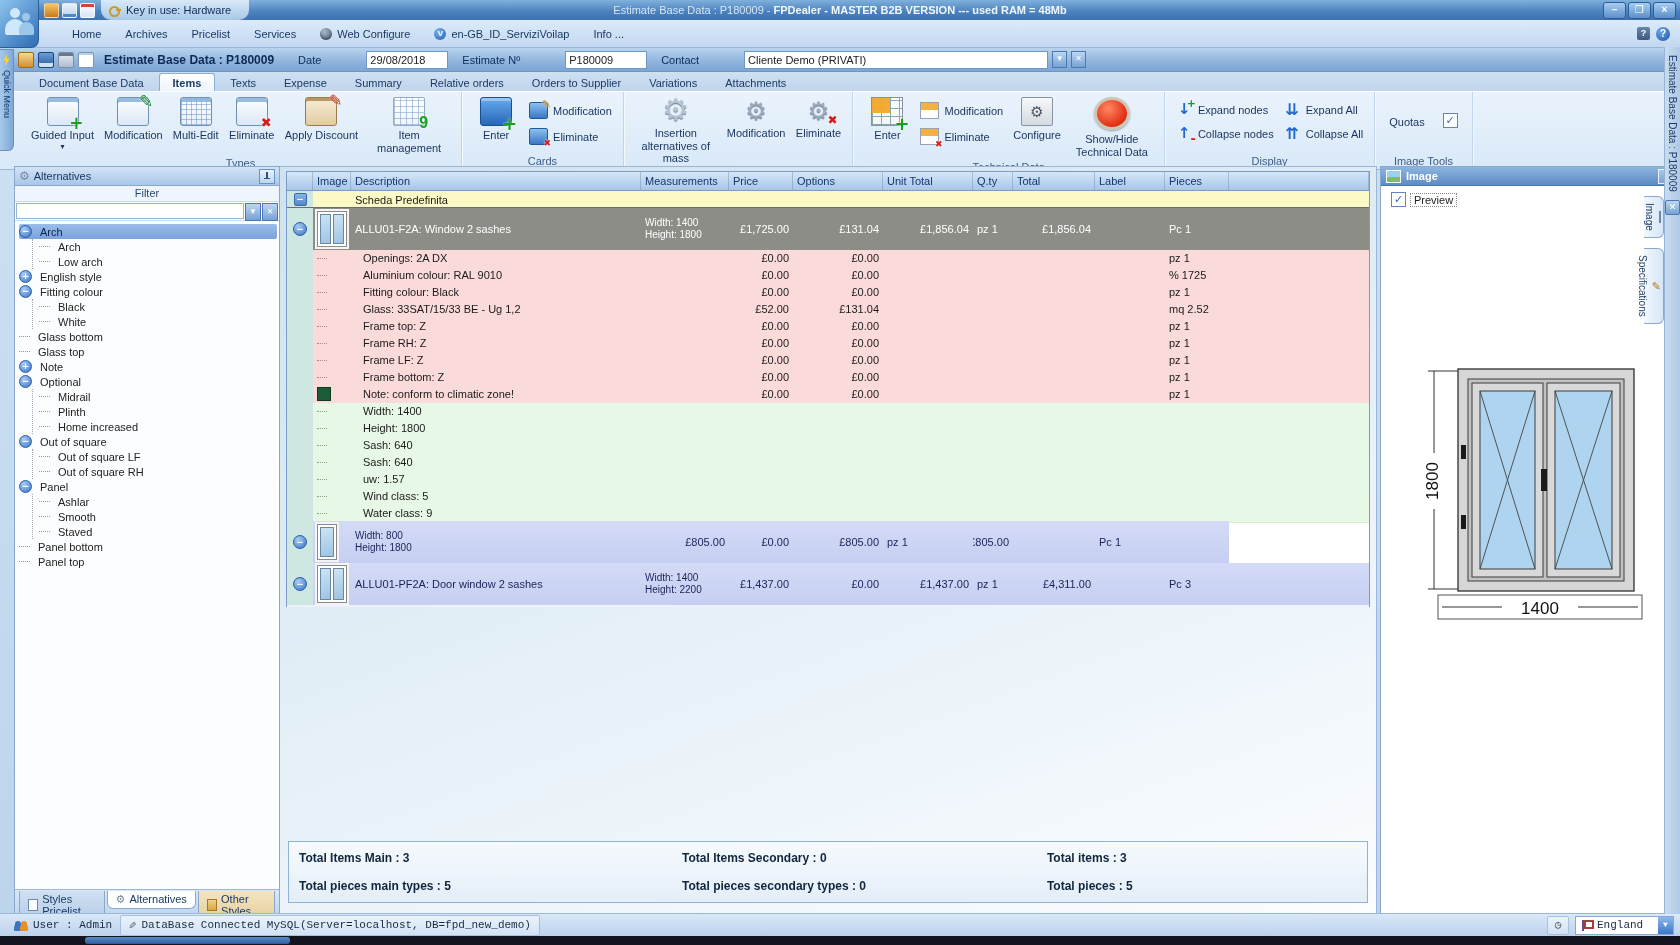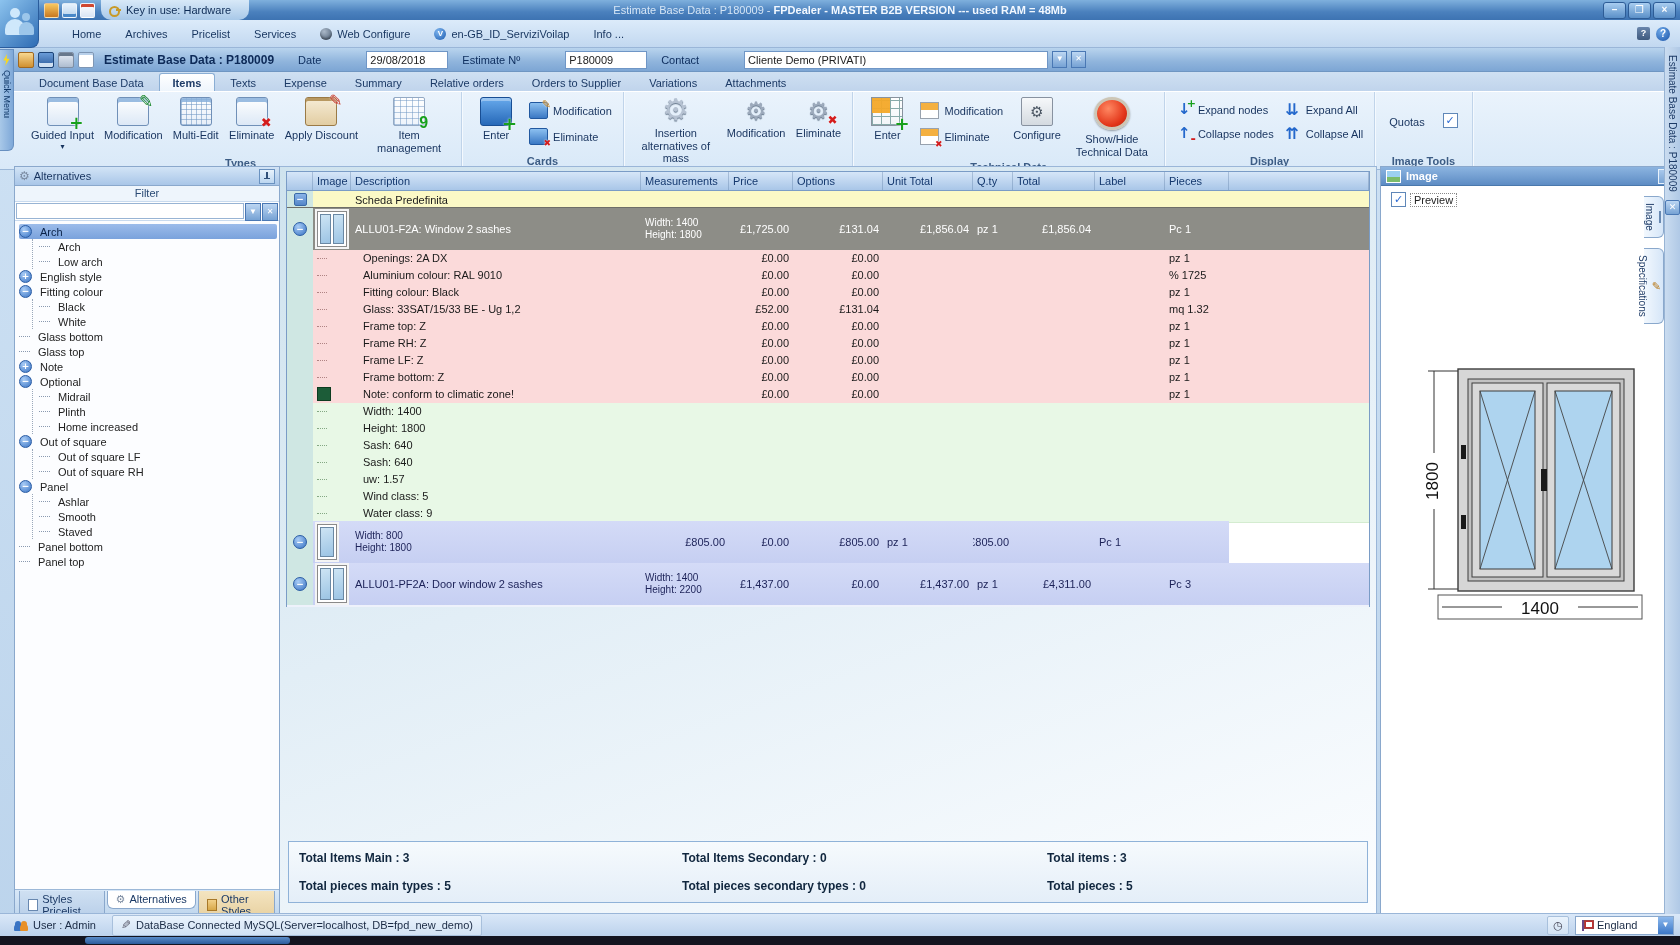--- a/index.html
+++ b/index.html
@@ -53,21 +53,21 @@
 
   
   .tabrow{height:19px;background:linear-gradient(#cfe0f2,#c0d4ec);display:flex;align-items:flex-end;padding-left:26px;gap:2px;border-bottom:1px solid #fff;}
   .dtab{padding:3px 13px 2px;color:#1c3a66;border-radius:3px 3px 0 0;}
   .dtab.active{background:linear-gradient(#fff,#eef5fc);border:1px solid #8aaed4;border-bottom:none;font-weight:bold;}
 
   
   .ribbon{height:77px;background:linear-gradient(#eaf3fc,#d9e9f8);border-bottom:1px solid #9cb8d8;display:flex;padding-left:20px;}
   .rb-group{display:flex;flex-direction:column;border-right:1px solid #c0d4ea;box-shadow:1px 0 0 #f4f9fe;padding:3px 8px 0;}
   .rb-row{display:flex;align-items:flex-start;gap:4px;flex:1;}
-  .rb-caption{text-align:center;color:#3c5c84;font-size:11px;padding:1px 0 2px;font-weight:bold;}
+  .rb-caption{text-align:center;color:#3c5c84;font-size:11px;padding:1px 0 2px;}
   .rb-big{display:flex;flex-direction:column;align-items:center;justify-content:flex-start;max-width:82px;min-width:46px;padding:2px 3px;border-radius:3px;text-align:center;color:#17335e;line-height:1.15;}
   .rb-stack{display:flex;flex-direction:column;gap:7px;padding-top:6px;}
   .rb-small{display:flex;align-items:center;gap:5px;color:#17335e;padding:1px 3px;border-radius:3px;}
   .rb-check{display:flex;align-items:flex-end;gap:18px;padding:18px 6px;color:#17335e;}
   .icx{position:relative;display:inline-flex;align-items:center;justify-content:center;flex:none;}
   .rb-big .icx{width:30px;height:27px;margin-bottom:3px;}
   .rb-small .icx{width:17px;height:15px;}
   .i-guided,.i-modif,.i-multi,.i-elim{background:linear-gradient(#ffffff,#dcE8f6);border:1px solid #7090b8;border-radius:3px;box-shadow:inset 0 4px 0 rgba(136,176,220,.85);}
   .i-guided::after{content:"+";position:absolute;right:-6px;bottom:-7px;color:#17a01c;font:bold 17px/17px "DejaVu Sans",sans-serif;text-shadow:0 0 2px #fff;}
   .i-modif::after{content:"✎";position:absolute;right:-5px;top:-6px;color:#1c8a30;font-size:17px;transform:rotate(0deg);text-shadow:0 0 2px #fff;}
@@ -188,21 +188,21 @@
   
   .sidetabs{position:absolute;right:16px;top:196px;width:20px;display:flex;flex-direction:column;gap:10px;z-index:6;}
   .vtab{writing-mode:vertical-rl;display:flex;flex-direction:column;align-items:center;gap:4px;padding:6px 2px;border:1px solid #8aa8cc;border-left:none;border-radius:0 6px 6px 0;background:linear-gradient(90deg,#f2f8fe,#d6e6f8);color:#1c3a66;font-size:10px;}
   .vtab .vicon{writing-mode:horizontal-tb;width:12px;height:10px;background:linear-gradient(#9cd0f0 0 55%,#7cbc6a 55%);border:1px solid #6888b0;}
   .vtab .vicon.pen{background:none;border:none;color:#b87818;font-size:11px;line-height:10px;}
   .docstrip{position:absolute;right:0;top:47px;bottom:31px;width:15px;background:linear-gradient(90deg,#cadcf0,#b0c9e6);border-left:1px solid #98b4d4;display:flex;flex-direction:column;align-items:center;z-index:6;}
   .docstrip .dtitle{writing-mode:vertical-rl;font-size:10px;color:#1c3a66;padding-top:8px;white-space:nowrap;}
   .docstrip .dclose{margin-top:8px;width:13px;height:13px;border:1px solid #4a78b4;background:linear-gradient(#bcd6f2,#76a2d4);color:#fff;font:bold 9px/12px "DejaVu Sans",sans-serif;text-align:center;border-radius:2px;}
 
   
-  .statusbar{position:absolute;left:0;right:0;bottom:9px;height:22px;background:linear-gradient(#dae8f8,#bcd2ec);border-top:1px solid #9ab6d8;display:flex;align-items:center;padding:0 6px;gap:8px;color:#1a2a44;}
+  .statusbar{position:absolute;left:0;right:0;bottom:9px;height:22px;background:linear-gradient(#dae8f8,#bcd2ec);border-top:1px solid #9ab6d8;display:flex;align-items:center;padding:0 6px;gap:0;color:#1a2a44;font-family:Liberation Mono, monospace;}
   .sb-seg{display:flex;align-items:center;gap:5px;padding:2px 8px;border:1px solid #a8c0dc;border-radius:2px;background:linear-gradient(#eaf3fc,#d2e2f4);height:15px;}
   .usric{width:14px;height:11px;position:relative;display:inline-block;}
   .usric::before{content:"";position:absolute;left:0;bottom:0;width:8px;height:7px;border-radius:4px 4px 1px 1px;background:#3a74c4;box-shadow:0 -4px 0 -1px #3a74c4;}
   .usric::after{content:"";position:absolute;right:0;bottom:0;width:8px;height:7px;border-radius:4px 4px 1px 1px;background:#e89028;box-shadow:0 -4px 0 -1px #e89028;}
   .penic{color:#556;font-size:12px;transform:scaleX(-1);}
   .sb-right{margin-left:auto;display:flex;align-items:center;gap:6px;}
   .clockbtn{width:20px;height:17px;border:1px solid #a8c0dc;background:linear-gradient(#eaf3fc,#d2e2f4);color:#445;font-size:11px;line-height:16px;text-align:center;border-radius:2px;}
   .langbox{display:flex;align-items:center;gap:5px;border:1px solid #8aa8cc;background:#fff;height:17px;padding-left:5px;width:92px;}
   .flagic{width:11px;height:11px;position:relative;display:inline-block;}
   .flagic::before{content:"";position:absolute;left:1px;top:0;width:1.5px;height:11px;background:#6a4a8a;}
@@ -682,21 +682,21 @@
               <span class="conn"></span>
             </span>
             <span class="c subdesc">Glass: 33SAT/15/33 BE - Ug 1,2</span>
             <span class="c meas"></span>
             <span class="c right">£52.00</span>
             <span class="c right">£131.04</span>
             <span class="c right"></span>
             <span class="c "></span>
             <span class="c right"></span>
             <span class="c "></span>
-            <span class="c ">mq 1.32</span>
+            <span class="c ">mq 2.52</span>
             <span class="c "></span>
           </div>
           <div class="trow r-sub">
             <span class="c treec"></span>
             <span class="c">
               <span class="conn"></span>
             </span>
             <span class="c subdesc">Frame top: Z</span>
             <span class="c meas"></span>
             <span class="c right">£0.00</span>

